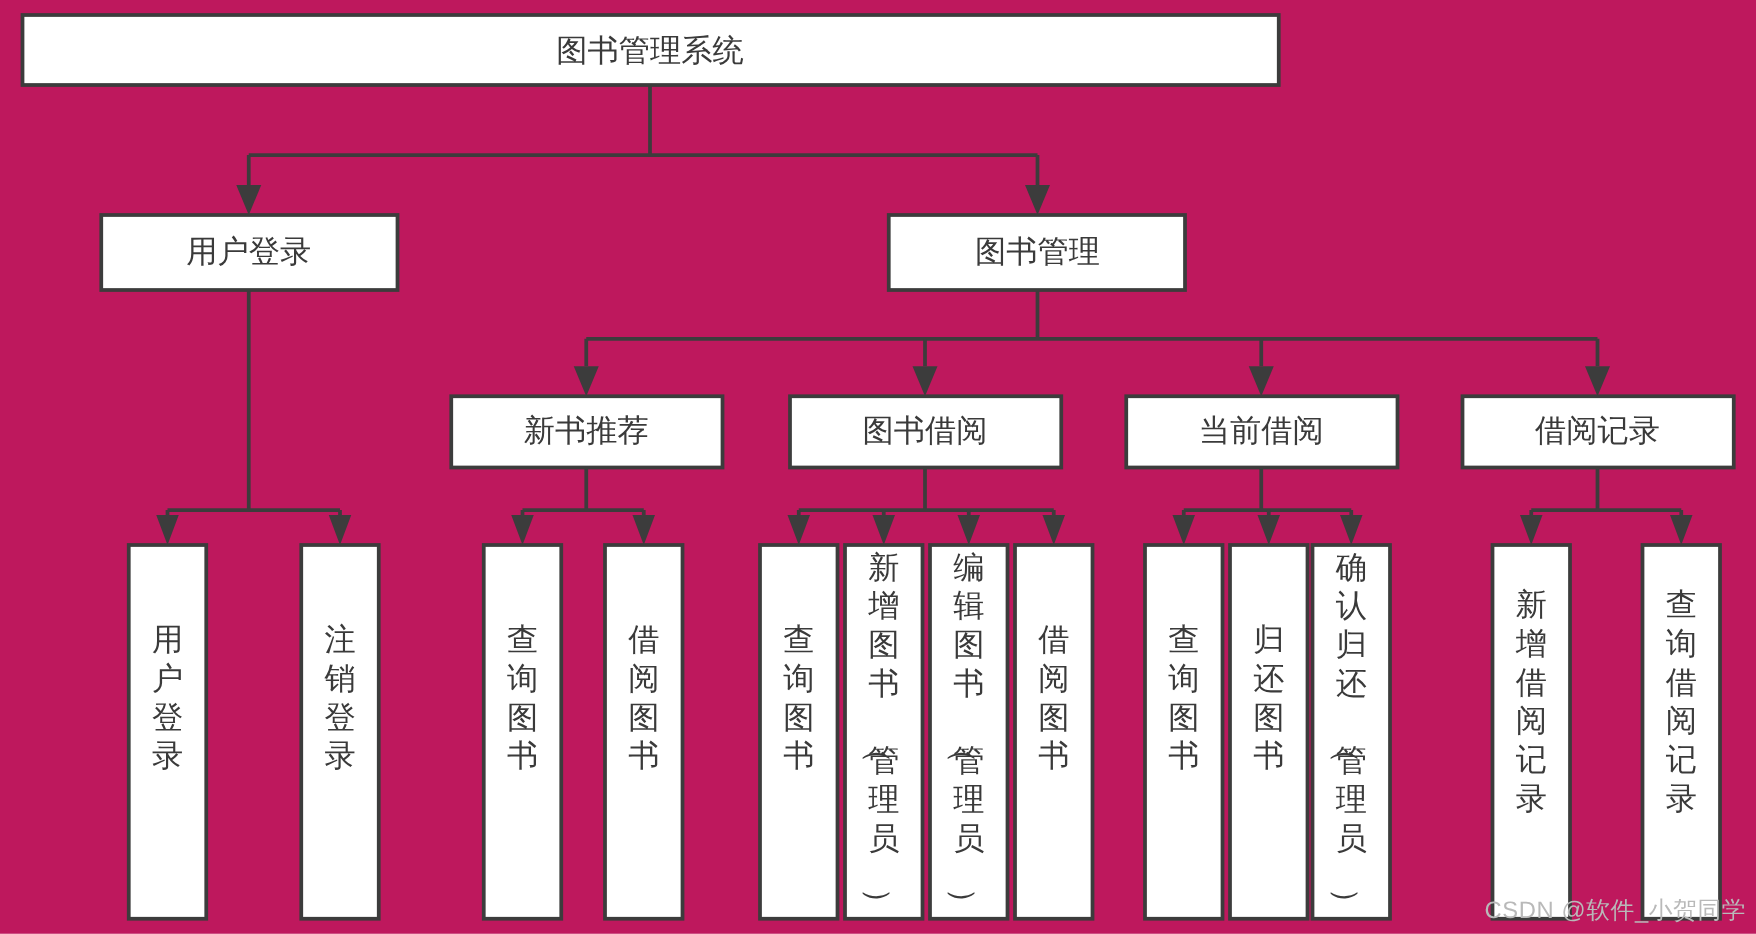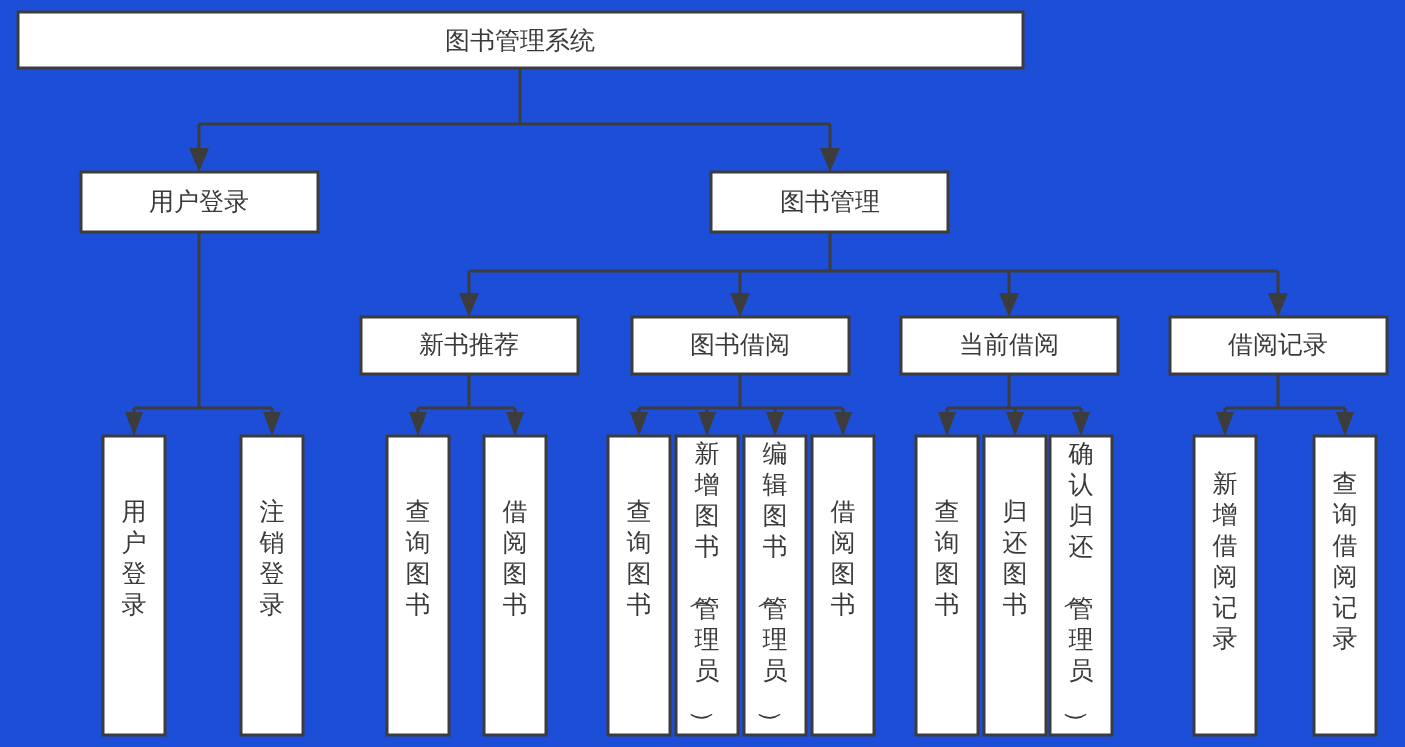--- a/index.html
+++ b/index.html
@@ -11,21 +11,21 @@
   body {
     width: 1405px;
     height: 747px;
     font-family: "Liberation Sans", "DejaVu Sans", sans-serif;
     overflow: hidden;
   }
   #diagram-root {
     position: relative;
     width: 1405px;
     height: 747px;
-    background: #1d4ed8;
+    background: #be185d;
   }
   svg.diagram-canvas {
     position: absolute;
     left: 0;
     top: 0;
     width: 1405px;
     height: 747px;
     display: block;
   }
   .node-rect {
@@ -217,13 +217,14 @@
         <rect class="node-rect" x="1194" y="436" width="62" height="299"></rect>
         <text class="node-label-v" x="1225" y="492"><tspan x="1225" y="492">新</tspan><tspan x="1225" y="523">增</tspan><tspan x="1225" y="554">借</tspan><tspan x="1225" y="585">阅</tspan><tspan x="1225" y="616">记</tspan><tspan x="1225" y="647">录</tspan></text>
       </g>
       <g>
         <rect class="node-rect" x="1314" y="436" width="62" height="299"></rect>
         <text class="node-label-v" x="1345" y="492"><tspan x="1345" y="492">查</tspan><tspan x="1345" y="523">询</tspan><tspan x="1345" y="554">借</tspan><tspan x="1345" y="585">阅</tspan><tspan x="1345" y="616">记</tspan><tspan x="1345" y="647">录</tspan></text>
       </g>
     </g>
   </svg>
 
+  <div class="watermark-text">CSDN @软件_小贺同学</div>
 </div>
 
 </body></html>

